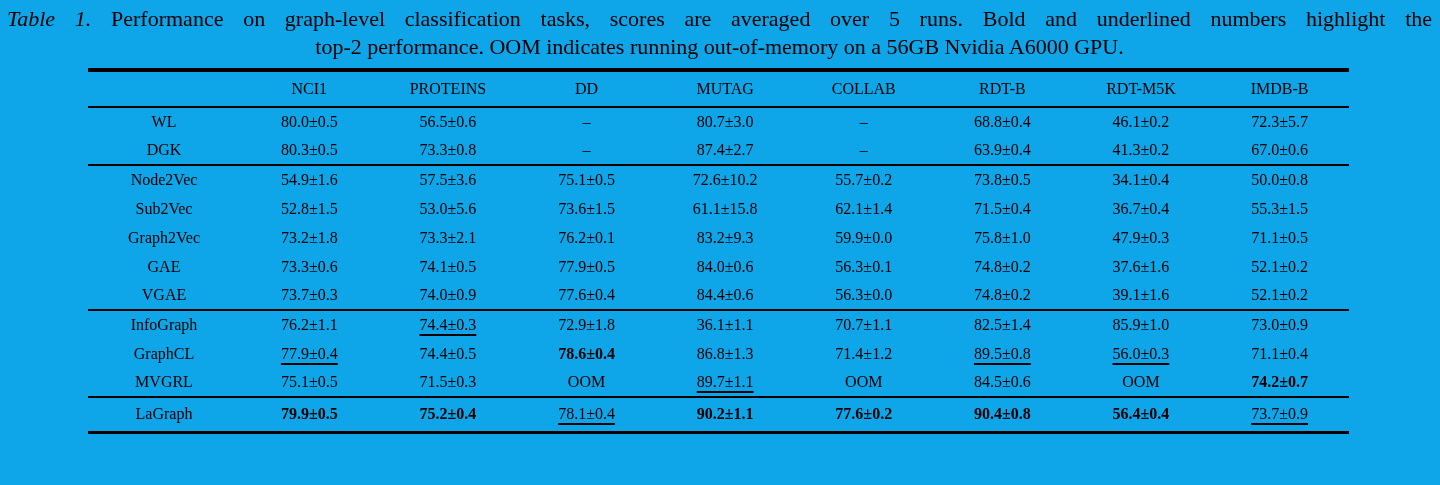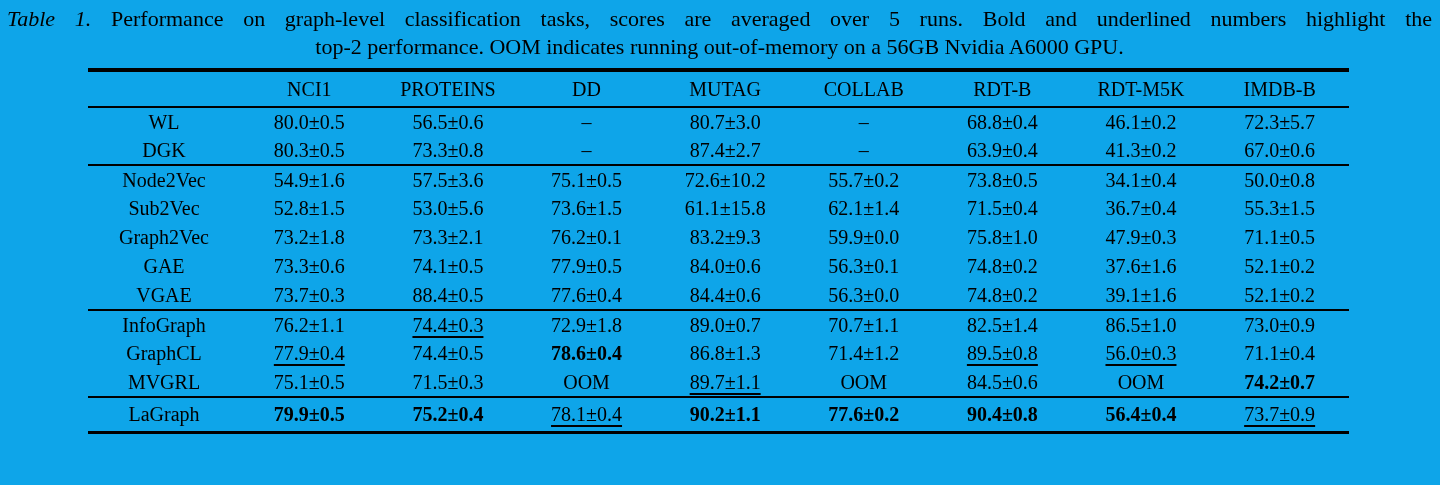--- a/index.html
+++ b/index.html
@@ -32,21 +32,21 @@
   .caption-label {
     font-style: italic;
   }
   table.results {
     border-collapse: collapse;
     table-layout: fixed;
     width: 1261px;
     margin: 7px 0 0 88px;
     border-top: 4px solid #000;
     border-bottom: 3px solid #000;
-    font-size: 20px;
+    font-size: 16px;
   }
   table.results col.model-col { width: 152px; }
   table.results col.data-col  { width: 138.6px; }
   table.results th, table.results td {
     padding: 0;
     text-align: center;
     font-weight: normal;
     white-space: nowrap;
     vertical-align: middle;
   }
@@ -160,37 +160,37 @@
           <td><span>77.9±0.5</span></td>
           <td><span>84.0±0.6</span></td>
           <td><span>56.3±0.1</span></td>
           <td><span>74.8±0.2</span></td>
           <td><span>37.6±1.6</span></td>
           <td><span>52.1±0.2</span></td>
         </tr>
         <tr>
           <td>VGAE</td>
           <td><span>73.7±0.3</span></td>
-          <td><span>88.4±0.5</span></td>
+          <td><span>74.0±0.9</span></td>
           <td><span>77.6±0.4</span></td>
           <td><span>84.4±0.6</span></td>
           <td><span>56.3±0.0</span></td>
           <td><span>74.8±0.2</span></td>
           <td><span>39.1±1.6</span></td>
           <td><span>52.1±0.2</span></td>
         </tr>
         <tr class="group-start">
           <td>InfoGraph</td>
           <td><span>76.2±1.1</span></td>
           <td><span class="u">74.4±0.3</span></td>
           <td><span>72.9±1.8</span></td>
-          <td><span>89.0±0.7</span></td>
+          <td><span>36.1±1.1</span></td>
           <td><span>70.7±1.1</span></td>
           <td><span>82.5±1.4</span></td>
-          <td><span>86.5±1.0</span></td>
+          <td><span>85.9±1.0</span></td>
           <td><span>73.0±0.9</span></td>
         </tr>
         <tr>
           <td>GraphCL</td>
           <td><span class="u">77.9±0.4</span></td>
           <td><span>74.4±0.5</span></td>
           <td><span class="b">78.6±0.4</span></td>
           <td><span>86.8±1.3</span></td>
           <td><span>71.4±1.2</span></td>
           <td><span class="u">89.5±0.8</span></td>

